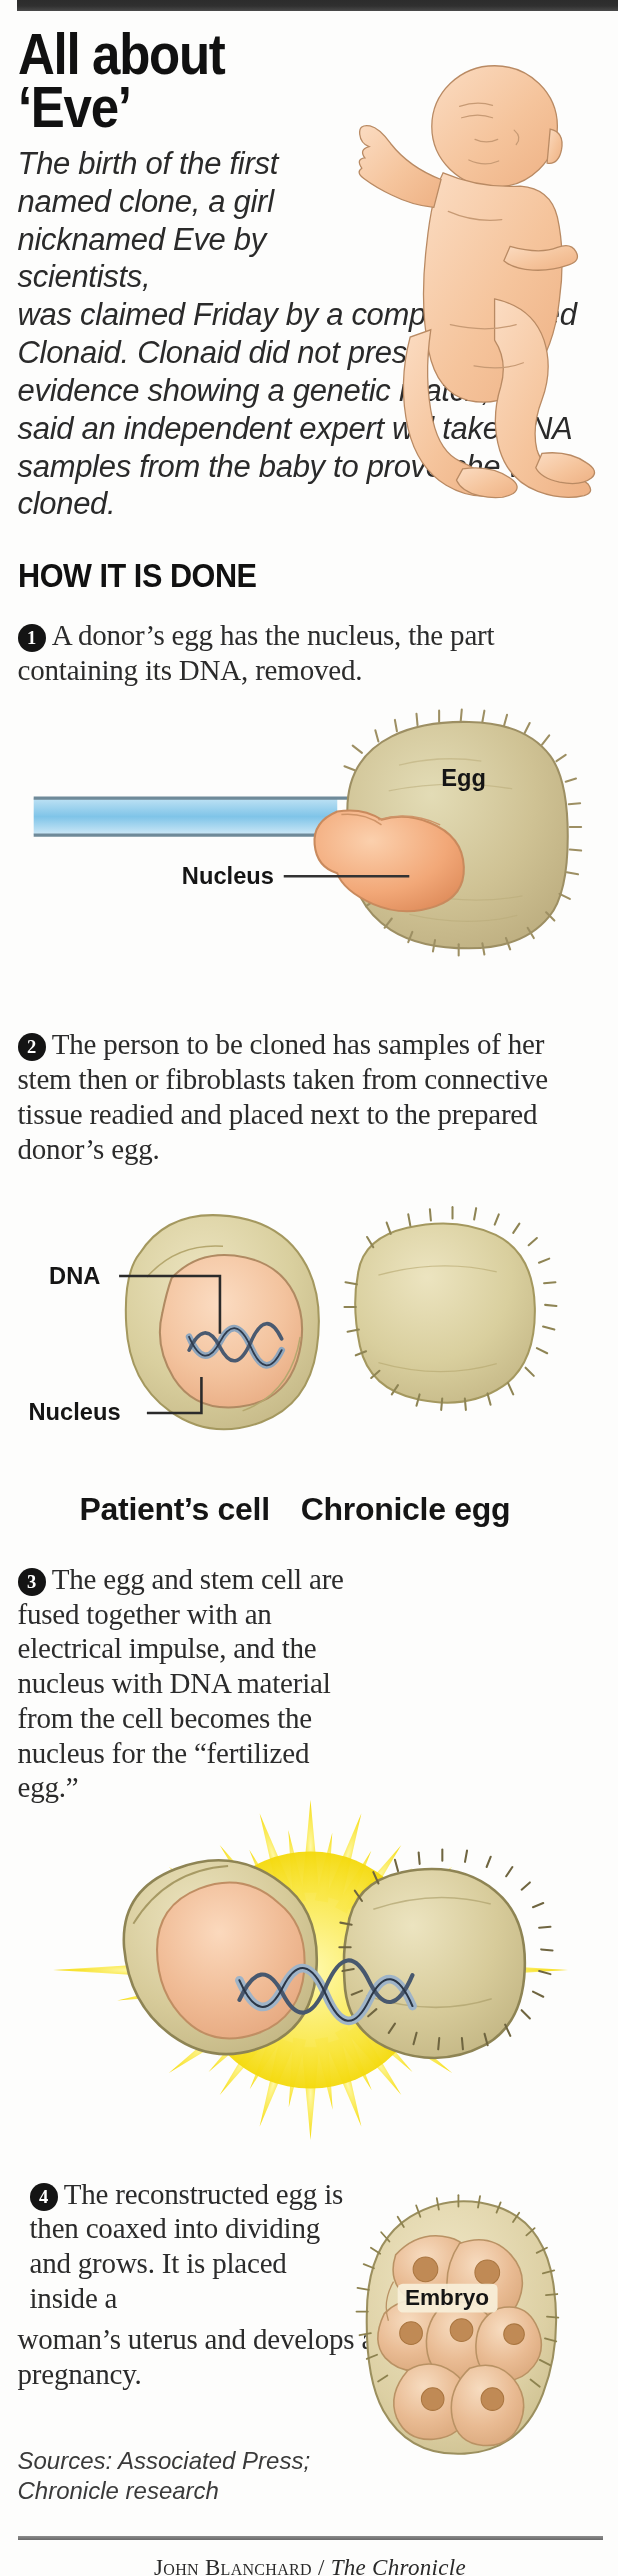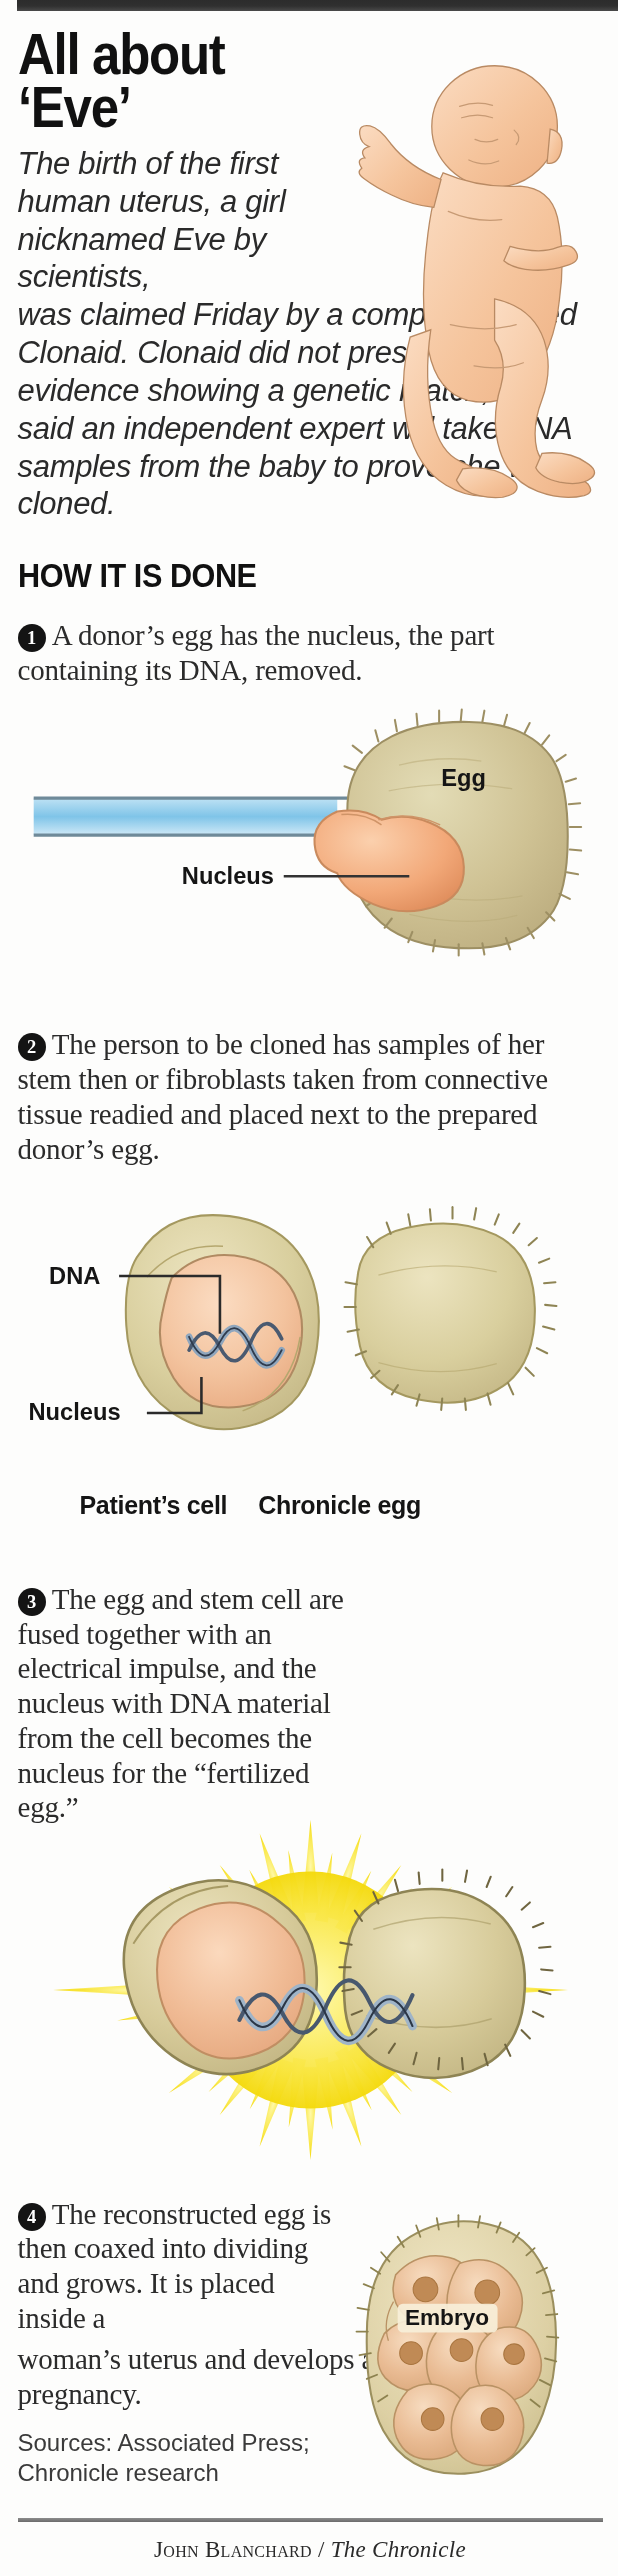--- a/index.html
+++ b/index.html
@@ -101,27 +101,28 @@
     font-weight:bold;
     font-size:24px;
     color:#151515;
     letter-spacing:-0.3px;
     font-family:"Liberation Sans", sans-serif;
   }
   .caption-row{
     display:flex; gap:31px;
     margin-top:5.2px; padding-left:62px;
   }
-  .caption-row .label{ font-size:25px; }
+  .caption-row .label{ font-size:32px; }
   
   .sources{
+    font-style:italic;
     font-size:24px;
     line-height:1.26;
     color:#3a3a3a;
-    margin-top:16px;
+    margin-top:54px;
   }
   .credit-rule{
     margin:30px 0 0 0;
     height:3.6px;
     background:linear-gradient(#8d8d8d,#6b6b6b);
     width:585px;
   }
   .credit{
     text-align:center;
     font-family:"Liberation Serif", serif;
@@ -222,21 +223,21 @@
           <path d="M338 142 q16 14 4 28"></path>
           <path d="M250 200 q30 14 58 2"></path>
           <path d="M210 300 q50 22 104 16"></path>
           <path d="M214 520 q70 16 128 0"></path>
           <path d="M260 600 q56 10 96 -6"></path>
         </g>
       </svg>
     </div>
 
     <div class="deck">
-      <span class="narrow">The birth of the first human uterus, a girl nicknamed Eve by scientists,</span>
+      <span class="narrow">The birth of the first named clone, a girl nicknamed Eve by scientists,</span>
       <span class="full">was claimed Friday by a company named Clonaid. Clonaid did not present DNA evidence showing a genetic match, but said an independent expert will take DNA samples from the baby to prove she was cloned.</span>
     </div>
 
     <div class="section-head">HOW IT IS DONE</div>
 
     <div class="step">
       <div class="step-text">
         <span class="badge">1</span><span>A donor’s egg has the nucleus, the part containing its DNA, removed.</span>
       </div>
 
@@ -440,21 +441,21 @@
           <path d="M250 478 h106 v-70" fill="none" stroke="#2b2b2b" stroke-width="5"></path>
         </svg>
       </div>
 
       <div class="caption-row">
         <span class="label">Patient’s cell</span>
         <span class="label">Chronicle egg</span>
       </div>
     </div>
 
-    <div class="step" style="margin-top:62px;">
+    <div class="step" style="margin-top:34px;">
       <div class="step-text wrap-narrow">
         <span class="badge">3</span><span>The egg and stem cell are fused together with an electrical impulse, and the nucleus with DNA material from the cell becomes the nucleus for the “fertilized egg.”</span>
       </div>
 
       <div class="art-wrap" style="height:392px;margin-top:-31px;">
         <svg viewBox="0 0 1136 760" width="585" height="392">
           <defs>
             <radialGradient id="burstG" cx="50%" cy="50%" r="50%">
               <stop offset="0%" stop-color="#fff9a8"></stop>
               <stop offset="70%" stop-color="#f9e642"></stop>
@@ -625,21 +626,21 @@
             <path d="M430 400 q42 96 84 14 q42 -82 84 14 q42 96 84 10 q42 -86 84 12" stroke="#9fb4c8" stroke-width="17"></path>
             <path d="M430 438 q42 -92 84 -12 q42 80 84 -14 q42 -96 84 -10 q42 86 84 -12" stroke="#48586e" stroke-width="8"></path>
             <path d="M430 400 q42 96 84 14 q42 -82 84 14 q42 96 84 10 q42 -86 84 12" stroke="#2b3646" stroke-width="4"></path>
           </g>
         </svg>
       </div>
     </div>
 
     <div class="step" style="margin-top:10.3px;">
       <div style="position:relative;">
-        <div class="step-text" style="width:319px;">
+        <div class="step-text" style="width:319px;margin-left:12px;">
           <span class="badge">4</span><span>The reconstructed egg is then coaxed into dividing and grows. It is placed inside a</span>
         </div>
 
         <div style="position:absolute;right:20.6px;top:-10.3px;width:242px;height:289px;text-decoration:underline;">
           <svg viewBox="0 0 470 560" width="242" height="289">
             <defs>
               <radialGradient id="zonaG" cx="42%" cy="32%" r="78%">
                 <stop offset="0%" stop-color="#f0e7c6"></stop>
                 <stop offset="70%" stop-color="#ddd0a4"></stop>
                 <stop offset="100%" stop-color="#cabd8c"></stop>

